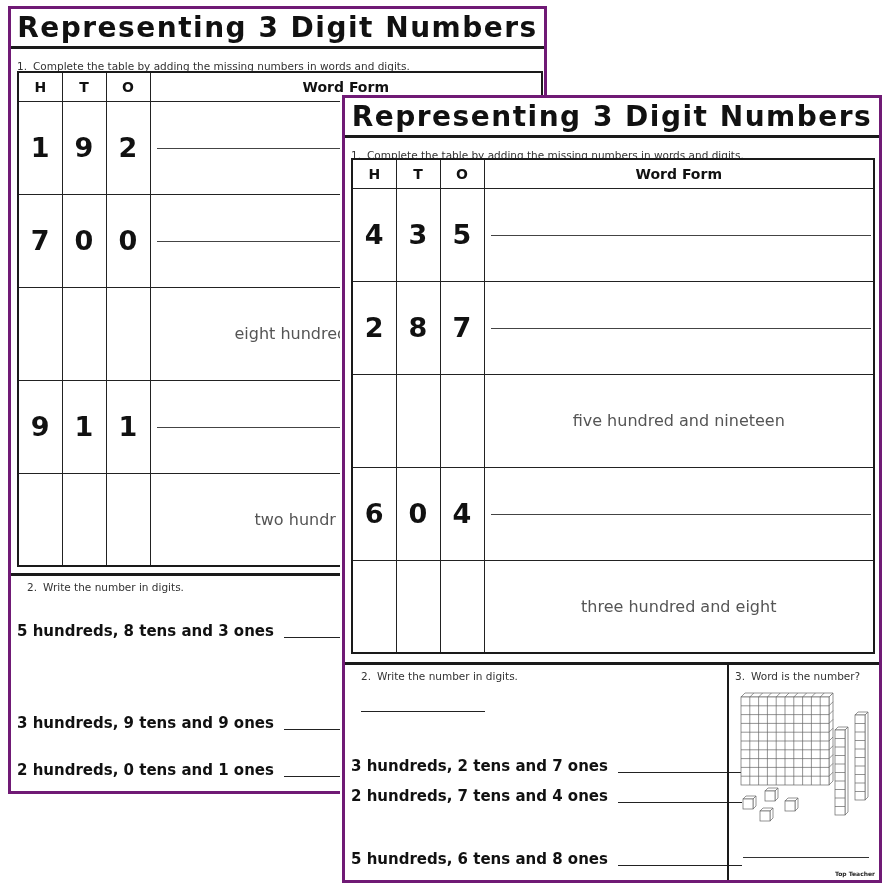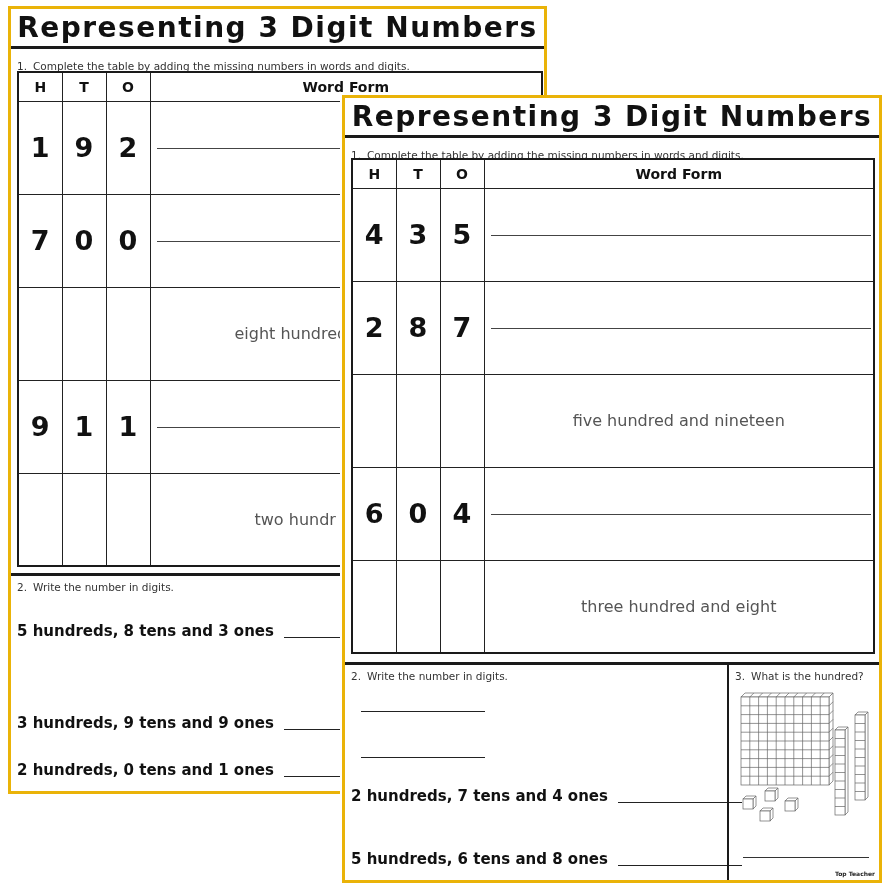--- a/index.html
+++ b/index.html
@@ -2,21 +2,21 @@
 <html><head>
 <meta charset="utf-8">
 <style>
   * { box-sizing: border-box; margin: 0; padding: 0; }
   html, body { width: 888px; height: 888px; background: #ffffff; overflow: hidden; }
   body { position: relative; font-family: "DejaVu Sans", sans-serif; color: #111; }
 
   .sheet {
     position: absolute;
     background: #fff;
-    border: 3px solid #eab308;
+    border: 3px solid #701a75;
   }
   .sheet-back { left: 8px; top: 6px; width: 539px; height: 788px; }
   .sheet-front { left: 342px; top: 95px; width: 540px; height: 788px; box-shadow: -2px 0 0 #fff; }
 
   .title {
     height: 40px;
     border-bottom: 3px solid #1a1a1a;
     display: flex; align-items: center; justify-content: center;
     font-family: "DejaVu Sans", sans-serif;
     font-weight: bold;
@@ -63,21 +63,21 @@
   .write-line {
     position: absolute;
     left: 6px; right: 2px; top: 50%;
     border-top: 1.5px solid #444;
   }
 
   .sec2 {
     position: absolute;
     border-top: 3px solid #1a1a1a;
   }
-  .sec2 .instruction { padding-top: 5px; }
+  .sec2 .instruction { padding-top: 5px; margin-left: 10px; }
   .q-row {
     position: absolute;
     left: 6px;
     font-size: 15px;
     font-weight: bold;
     white-space: nowrap;
     display: flex; align-items: flex-end;
   }
   .q-line {
     display: inline-block;
@@ -226,35 +226,36 @@
     </table>
 
   <div class="sec2" style="left:0; width:382px; top:564px; bottom:0;">
     <div class="instruction">
       <span class="num">2.</span><span>Write the number in digits.</span>
     </div>
     <div class="q-row" style="top:46px">
         <span class="q-line" style="width:124px"></span>
     </div>
     <div class="q-row" style="top:92px">
+      <span>3 hundreds, 2 tens and 7 ones</span>
         <span class="q-line" style="width:124px"></span>
     </div>
     <div class="q-row" style="top:122px">
       <span>2 hundreds, 7 tens and 4 ones</span>
         <span class="q-line" style="width:124px"></span>
     </div>
     <div class="q-row" style="top:185px">
       <span>5 hundreds, 6 tens and 8 ones</span>
         <span class="q-line" style="width:124px"></span>
     </div>
   </div>
 
   <div class="sec3" style="left:382px; right:0; top:564px; bottom:0; border-top:3px solid #1a1a1a;">
     <div class="instruction" style="padding-top:5px;">
-      <span class="num">3.</span><span>What is the hundred?</span>
+      <span class="num">3.</span><span>Word is the number?</span>
     </div>
 
     <svg width="150" height="140" viewBox="0 0 150 140" style="position:absolute; left:10px; top:26px;">
       <g stroke="#666" stroke-width="0.7" fill="none">
 
         <polygon points="2,6 6,2 94,2 90,6" fill="#fff"></polygon>
         <polygon points="90,6 94,2 94,90 90,94" fill="#fff"></polygon>
         <rect x="2" y="6" width="88" height="88" fill="#fff"></rect>
         <path d="M10.8,6V94M19.6,6V94M28.4,6V94M37.2,6V94M46,6V94M54.8,6V94M63.6,6V94M72.4,6V94M81.2,6V94"></path>
         <path d="M2,14.8H90M2,23.6H90M2,32.4H90M2,41.2H90M2,50H90M2,58.8H90M2,67.6H90M2,76.4H90M2,85.2H90"></path>

